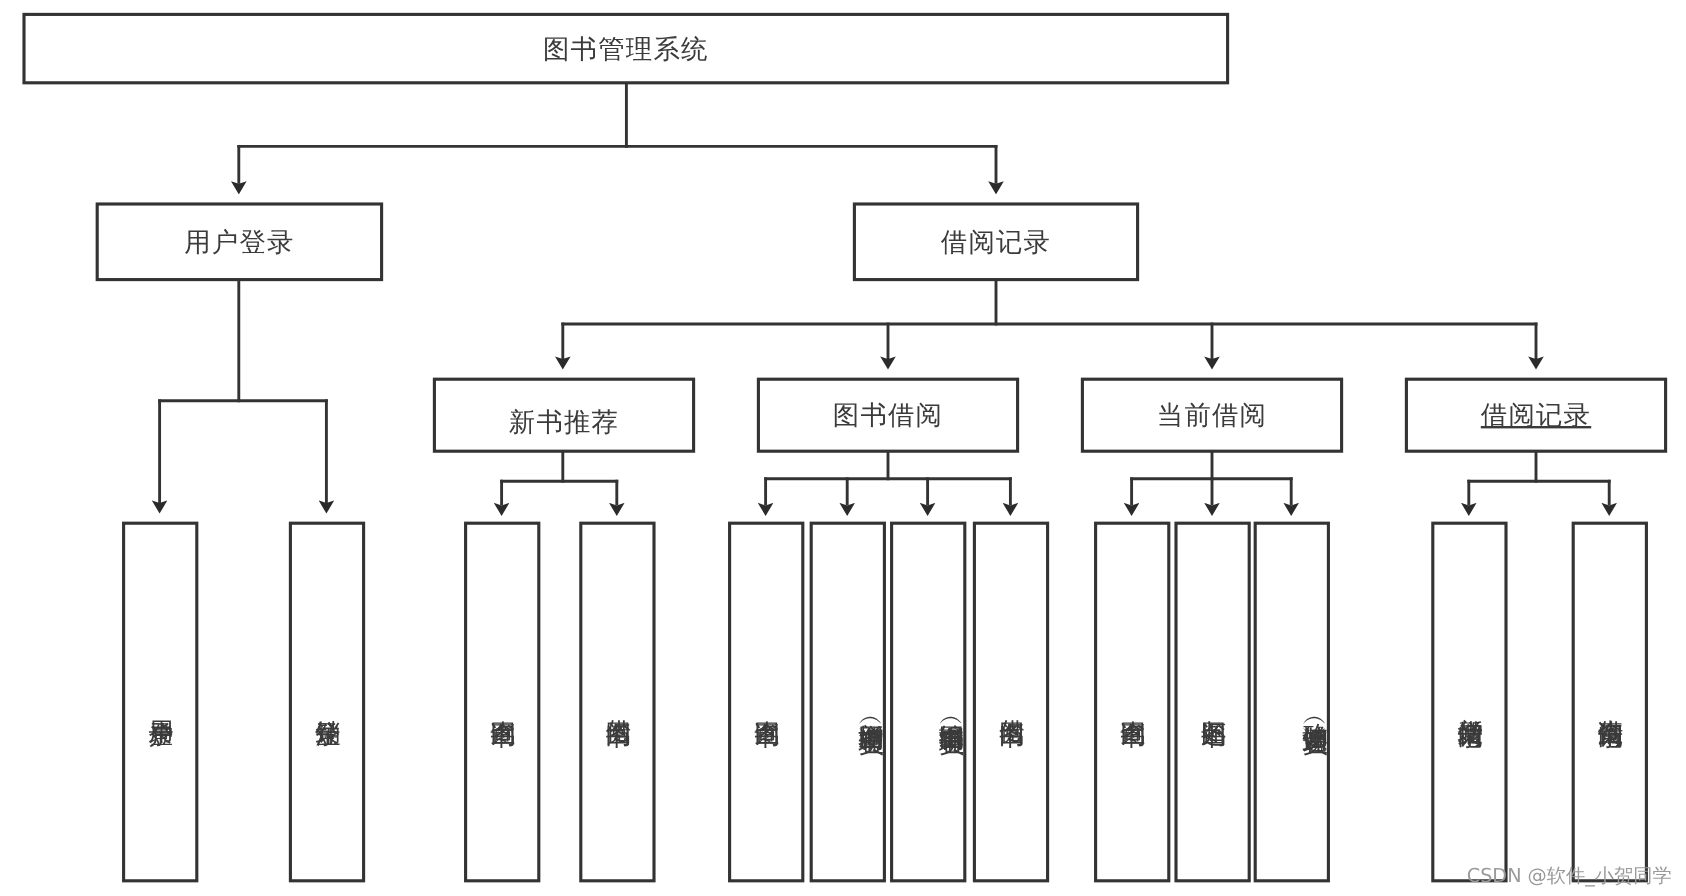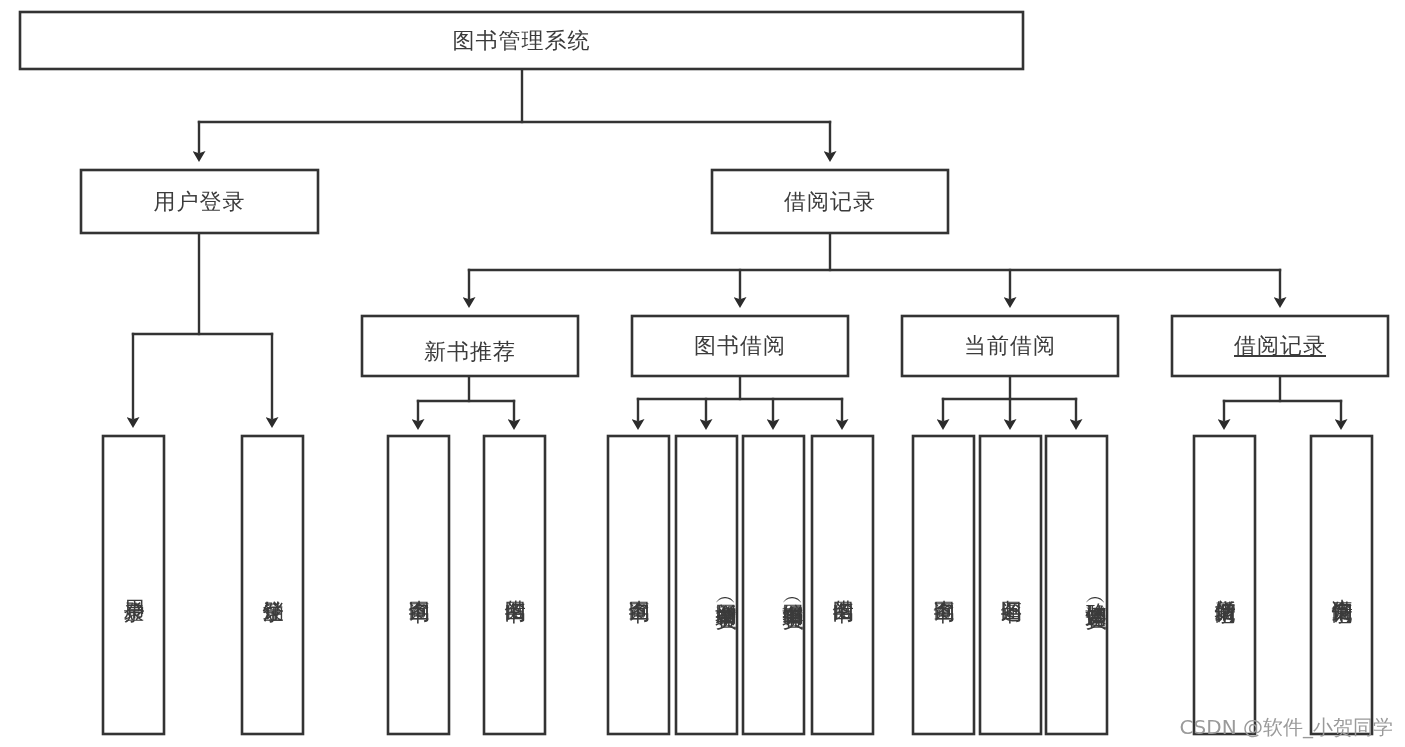--- a/index.html
+++ b/index.html
@@ -67,21 +67,21 @@
     color: #3b3b3b;
     letter-spacing: 1px;
     white-space: nowrap;
     pointer-events: none;
   }
   #watermark {
     position: absolute;
     right: 12px;
     bottom: 6px;
     font-family: "DejaVu Sans", "Liberation Sans", sans-serif;
-    font-size: 20px;
+    font-size: 16px;
     color: #9a9a9a;
     white-space: nowrap;
     pointer-events: none;
   }
 </style>
 </head>
 <body>
 
 <div id="diagram-root">
 

